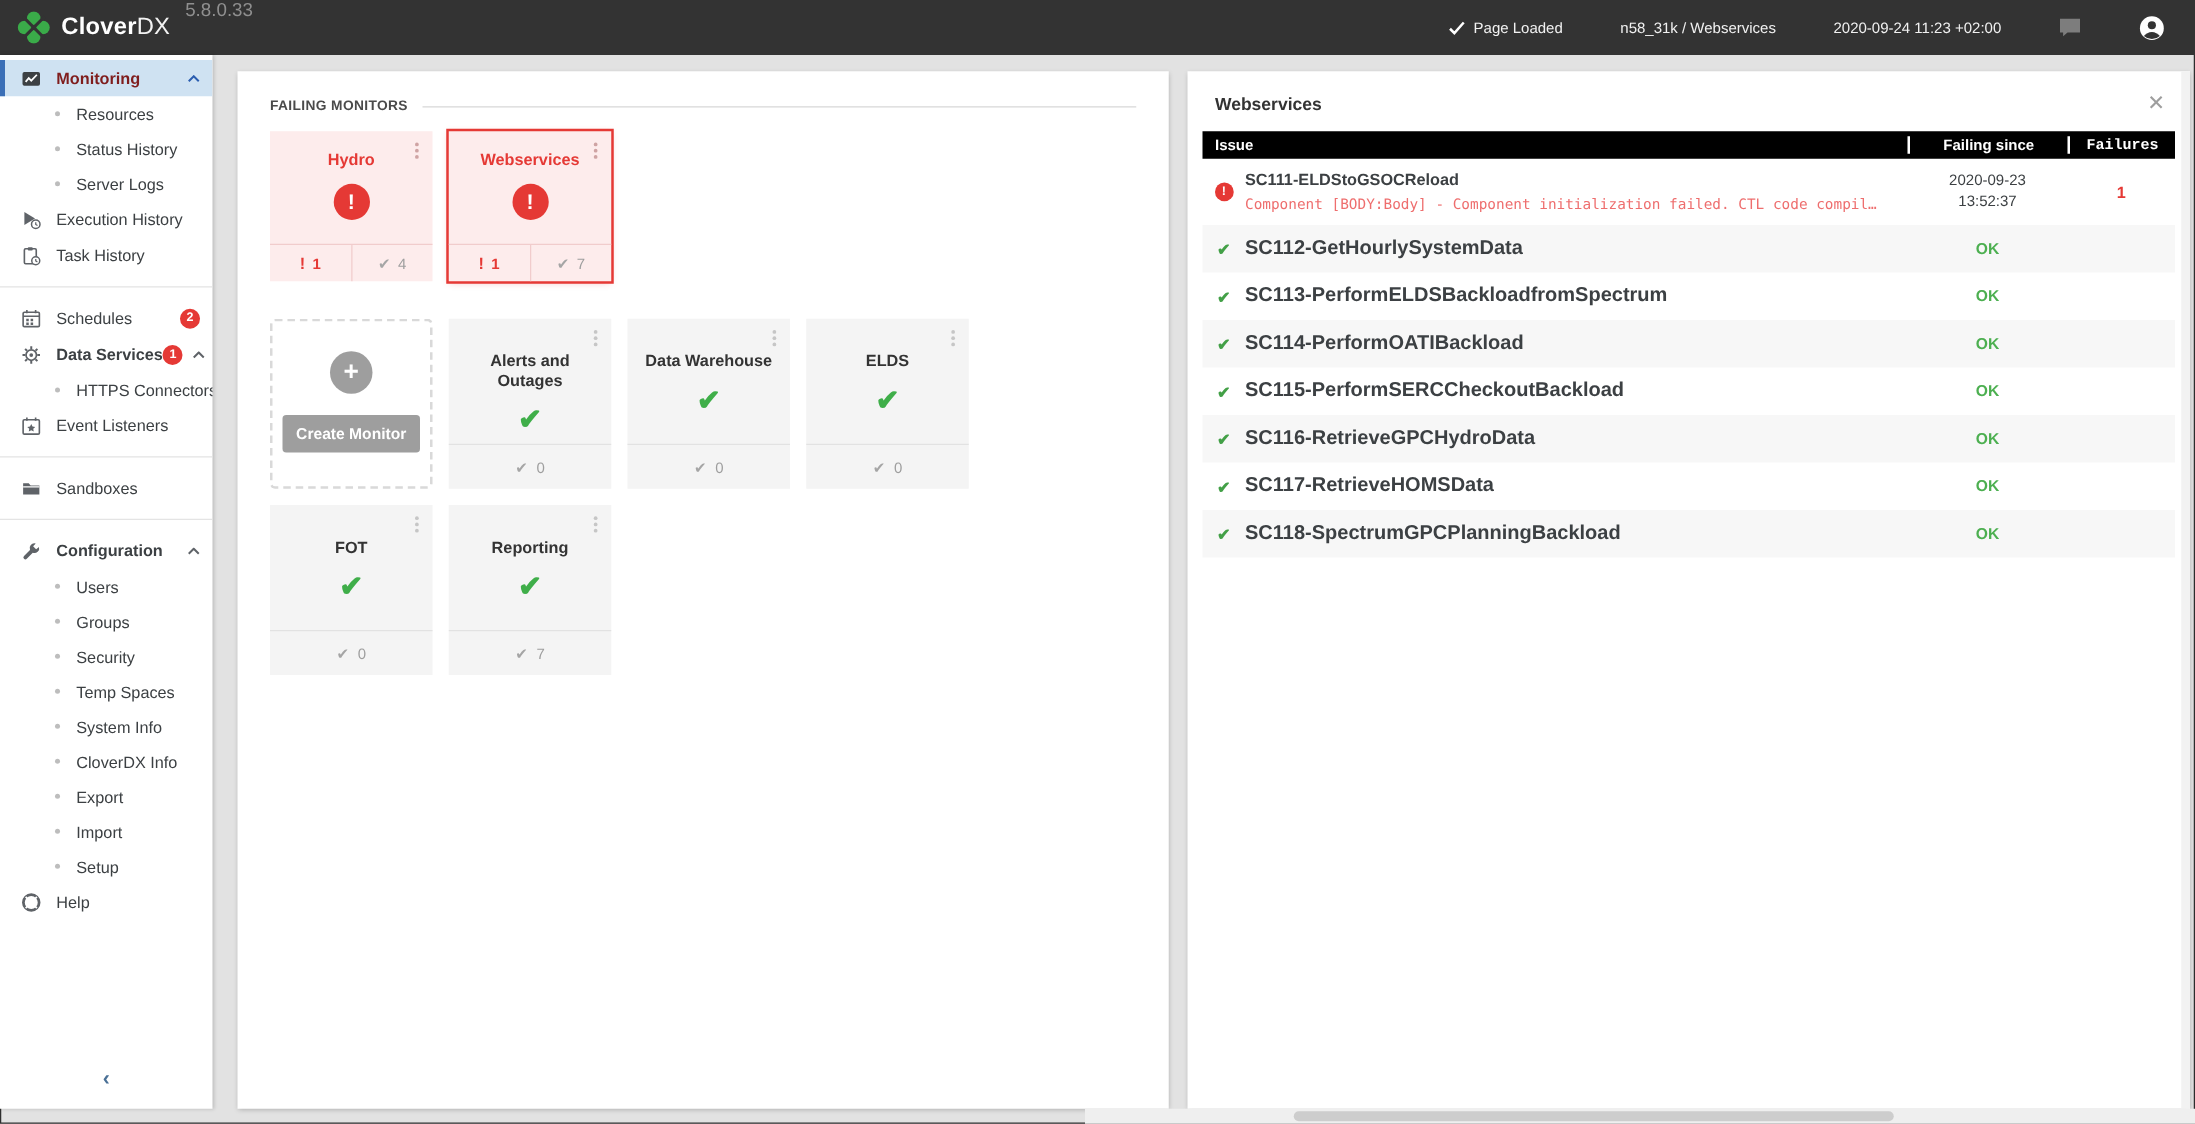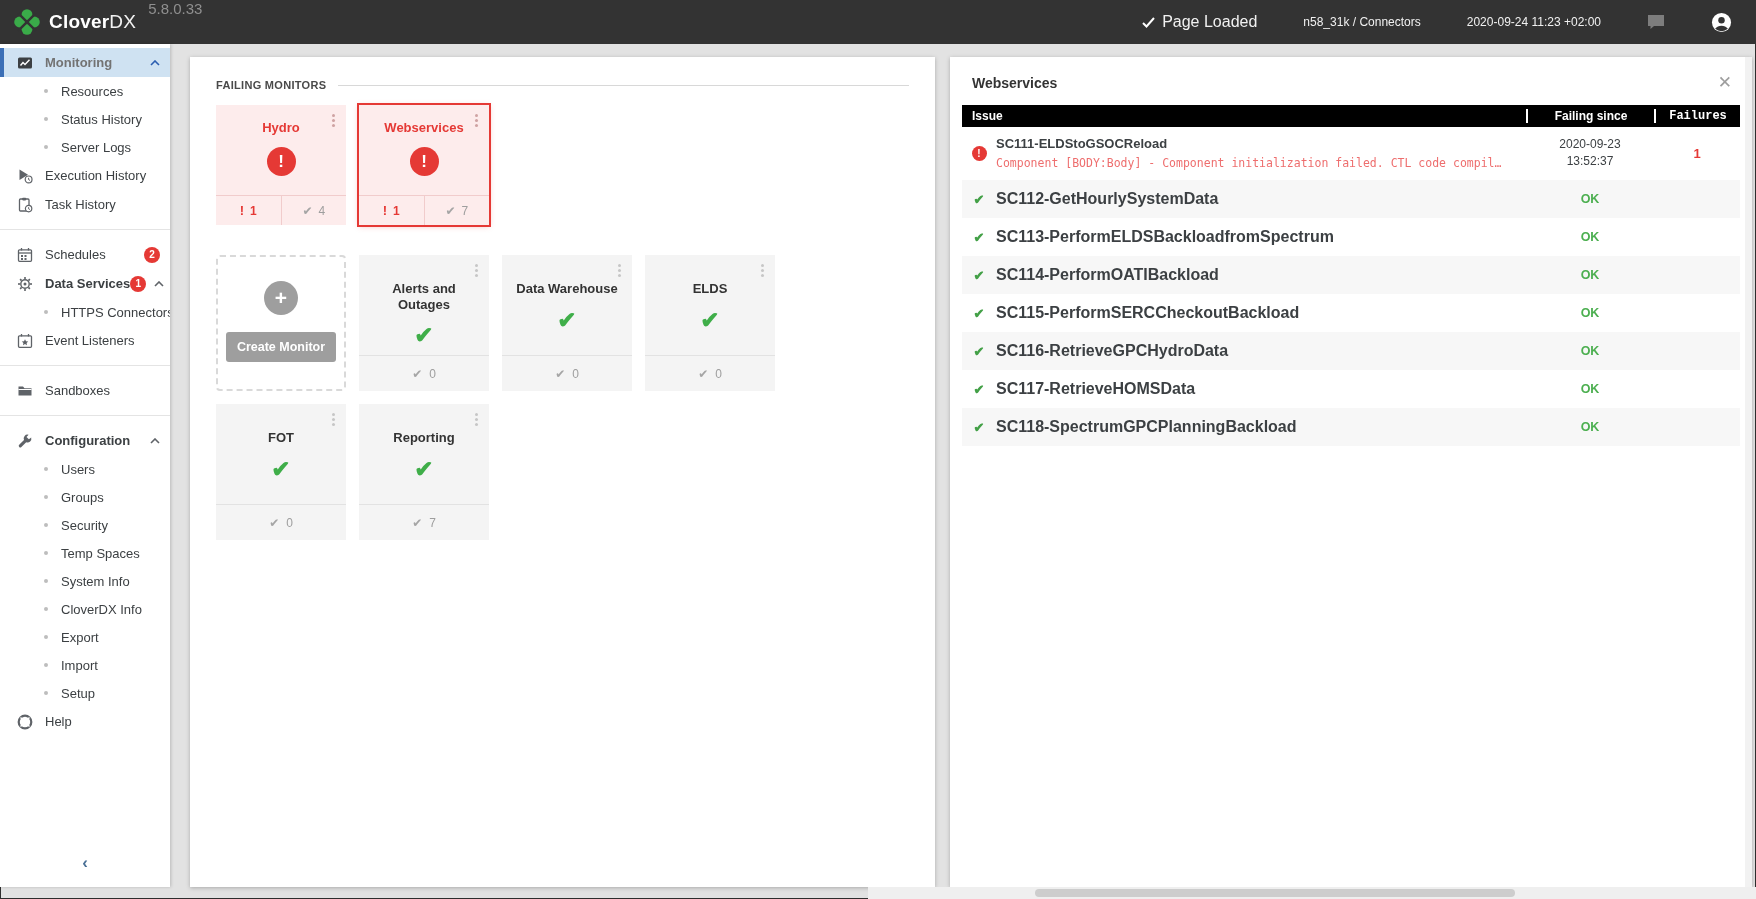--- a/index.html
+++ b/index.html
@@ -17,40 +17,40 @@
     position:absolute; top:0; left:0; right:0; height:44px;
     background:#333333; display:flex; color:#fff;
   }
   .brand { display:flex; align-items:center; margin-left:14px; cursor:pointer; }
   .brand svg { margin-right:9px; }
   .brand-text { font-size:19px; letter-spacing:.2px; }
   .brand-bold { font-weight:bold; }
   .brand-light { font-weight:normal; color:#f2f2f2; }
   .version { color:#8f8f8f; font-size:15px; margin-left:12px; }
   .topbar-right { margin-left:auto; display:flex; align-items:center; margin-right:24px; }
-  .tb-status { display:flex; align-items:center; font-size:16px; color:#f1f1f1; }
+  .tb-status { display:flex; align-items:center; font-size:12px; color:#f1f1f1; }
   .tb-status svg { margin-right:7px; }
   .tb-cluster, .tb-datetime { font-size:12px; color:#f1f1f1; margin-left:46px; }
   .tb-icon { margin-left:46px; display:flex; align-items:center; cursor:pointer; }
 
   
   .sidebar {
     position:absolute; top:44px; left:0; width:170px; bottom:12px;
     background:#ffffff; box-shadow:1px 0 3px rgba(0,0,0,.18);
     padding-top:4px; overflow:hidden;
   }
   .nav-item {
     height:29px; display:flex; align-items:center;
     padding:0 10px 0 16px; font-size:13px; color:#3c4043; cursor:pointer;
     position:relative; white-space:nowrap;
   }
   .nav-item .nicon { width:17px; margin-right:12px; display:flex; justify-content:center; flex:none; }
   .nav-item.active {
     background:#cfe2f2; border-left:4px solid #3b6fb6; padding-left:12px;
-    color:#737373; font-weight:bold;
+    color:#7f1d1d; font-weight:bold;
   }
   .nav-item.bold { font-weight:bold; }
   .nav-sub {
     height:28px; display:flex; align-items:center; padding-left:44px;
     font-size:13px; color:#3c4043; cursor:pointer; white-space:nowrap;
   }
   .nav-sub .bullet { width:4px; height:4px; border-radius:50%; background:#bdbdbd; margin-right:13px; flex:none; }
   .nav-divider { height:1px; background:#e4e4e4; margin:10px 0; }
   .badge {
     margin-left:auto; background:#e53935; color:#fff; width:16px; height:16px;
@@ -176,21 +176,21 @@
     <span class="brand-text"><span class="brand-bold">Clover</span><span class="brand-light">DX</span></span>
   </div>
   <span class="version">5.8.0.33</span>
   <div class="topbar-right">
     <span class="tb-status">
       <svg width="13" height="11" viewBox="0 0 13 11">
           <polyline points="1,6 4.5,9.5 12,1" fill="none" stroke="#ffffff" stroke-width="2"></polyline>
         </svg>
       <span>Page Loaded</span>
     </span>
-    <span class="tb-cluster">n58_31k / Connectors</span>
+    <span class="tb-cluster">n58_31k / Webservices</span>
     <span class="tb-datetime">2020-09-24 11:23 +02:00</span>
     <span class="tb-icon">
       <svg width="18" height="16" viewBox="0 0 18 16">
           <path d="M1 1 h16 v11 h-10 l-3.5 3 v-3 H1 z" fill="#7d7d7d"></path>
         </svg>
     </span>
     <span class="tb-icon">
       <svg width="21" height="21" viewBox="0 0 22 22">
           <circle cx="11" cy="11" r="10" fill="#ffffff"></circle>
           <circle cx="11" cy="8.6" r="3.4" fill="#333333"></circle>

